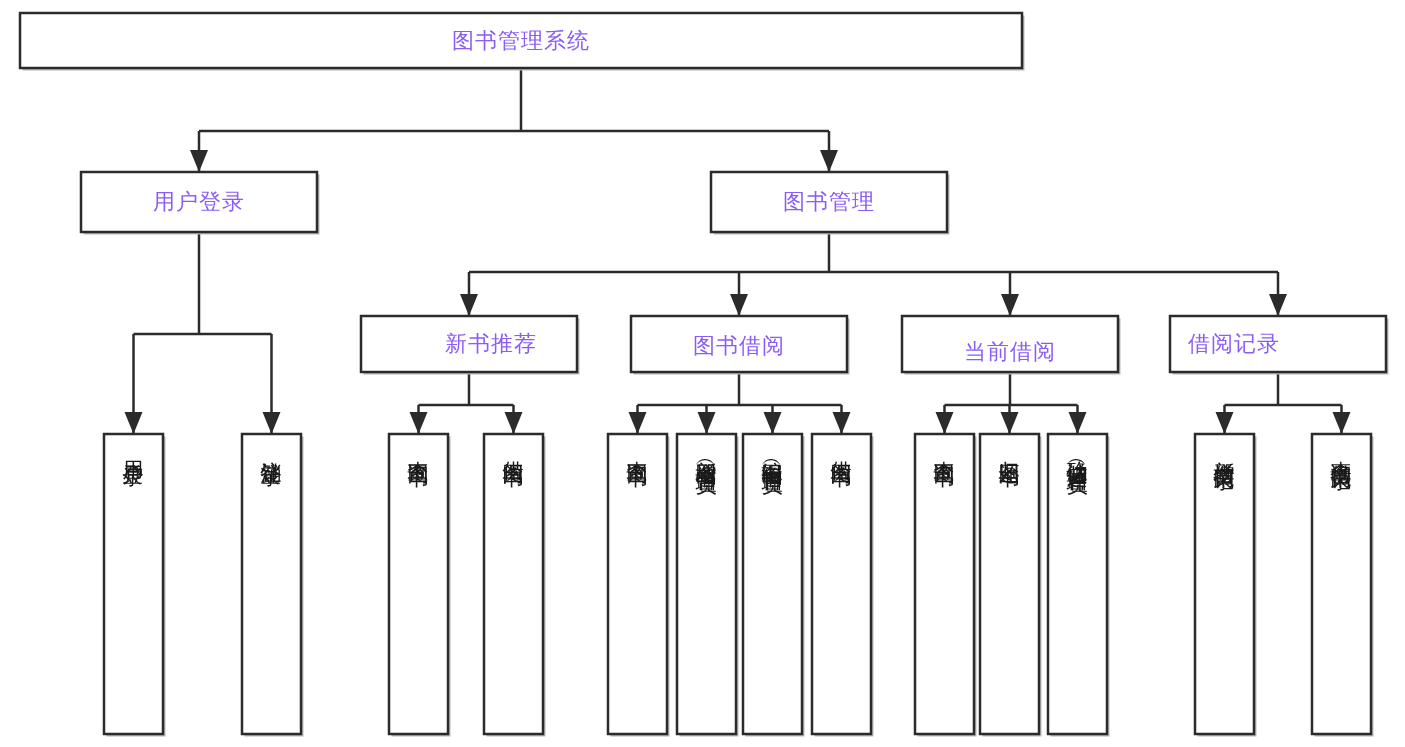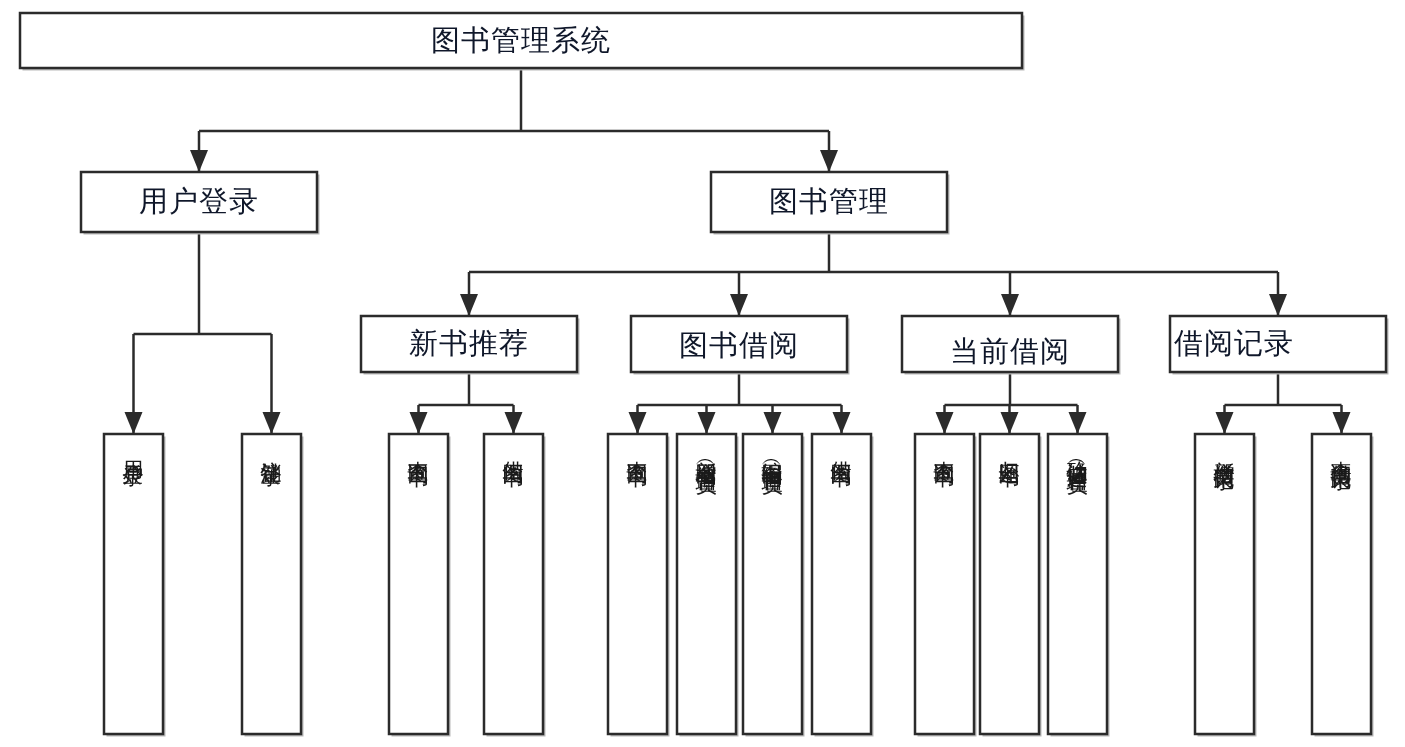--- a/index.html
+++ b/index.html
@@ -64,22 +64,22 @@
   }
   .hlabel-wrap {
     position: absolute;
     display: flex;
     align-items: center;
     justify-content: center;
     pointer-events: none;
   }
   .hlabel-text {
     font-family: "Liberation Sans", "DejaVu Sans", sans-serif;
-    font-size: 29px;
-    color: #0f172a;
+    font-size: 22px;
+    color: #8b5cf6;
     letter-spacing: 1px;
     white-space: nowrap;
   }
   #watermark {
     position: absolute;
     right: 10px;
     bottom: 8px;
     font-family: "Liberation Sans", "DejaVu Sans", sans-serif;
     font-size: 17px;
     color: #c9c9c9;
@@ -193,21 +193,21 @@
   <div id="labels-layer">
       <div class="hlabel-wrap" style="left: 20px; top: 13px; width: 1002px; height: 55px;">
         <div class="hlabel-text">图书管理系统</div>
       </div>
       <div class="hlabel-wrap" style="left: 81px; top: 172px; width: 236px; height: 60px;">
         <div class="hlabel-text">用户登录</div>
       </div>
       <div class="hlabel-wrap" style="left: 711px; top: 172px; width: 236px; height: 60px; border-radius: 24px;">
         <div class="hlabel-text">图书管理</div>
       </div>
-      <div class="hlabel-wrap" style="left: 361px; top: 316px; width: 216px; height: 56px;">
+      <div class="hlabel-wrap" style="left: 383px; top: 316px; width: 216px; height: 56px;">
         <div class="hlabel-text">新书推荐</div>
       </div>
       <div class="hlabel-wrap" style="left: 631px; top: 316px; width: 216px; height: 59px;">
         <div class="hlabel-text">图书借阅</div>
       </div>
       <div class="hlabel-wrap" style="left: 902px; top: 316px; width: 216px; height: 72px;">
         <div class="hlabel-text">当前借阅</div>
       </div>
       <div class="hlabel-wrap" style="left: 1144px; top: 316px; width: 180px; height: 56px;">
         <div class="hlabel-text">借阅记录</div>

